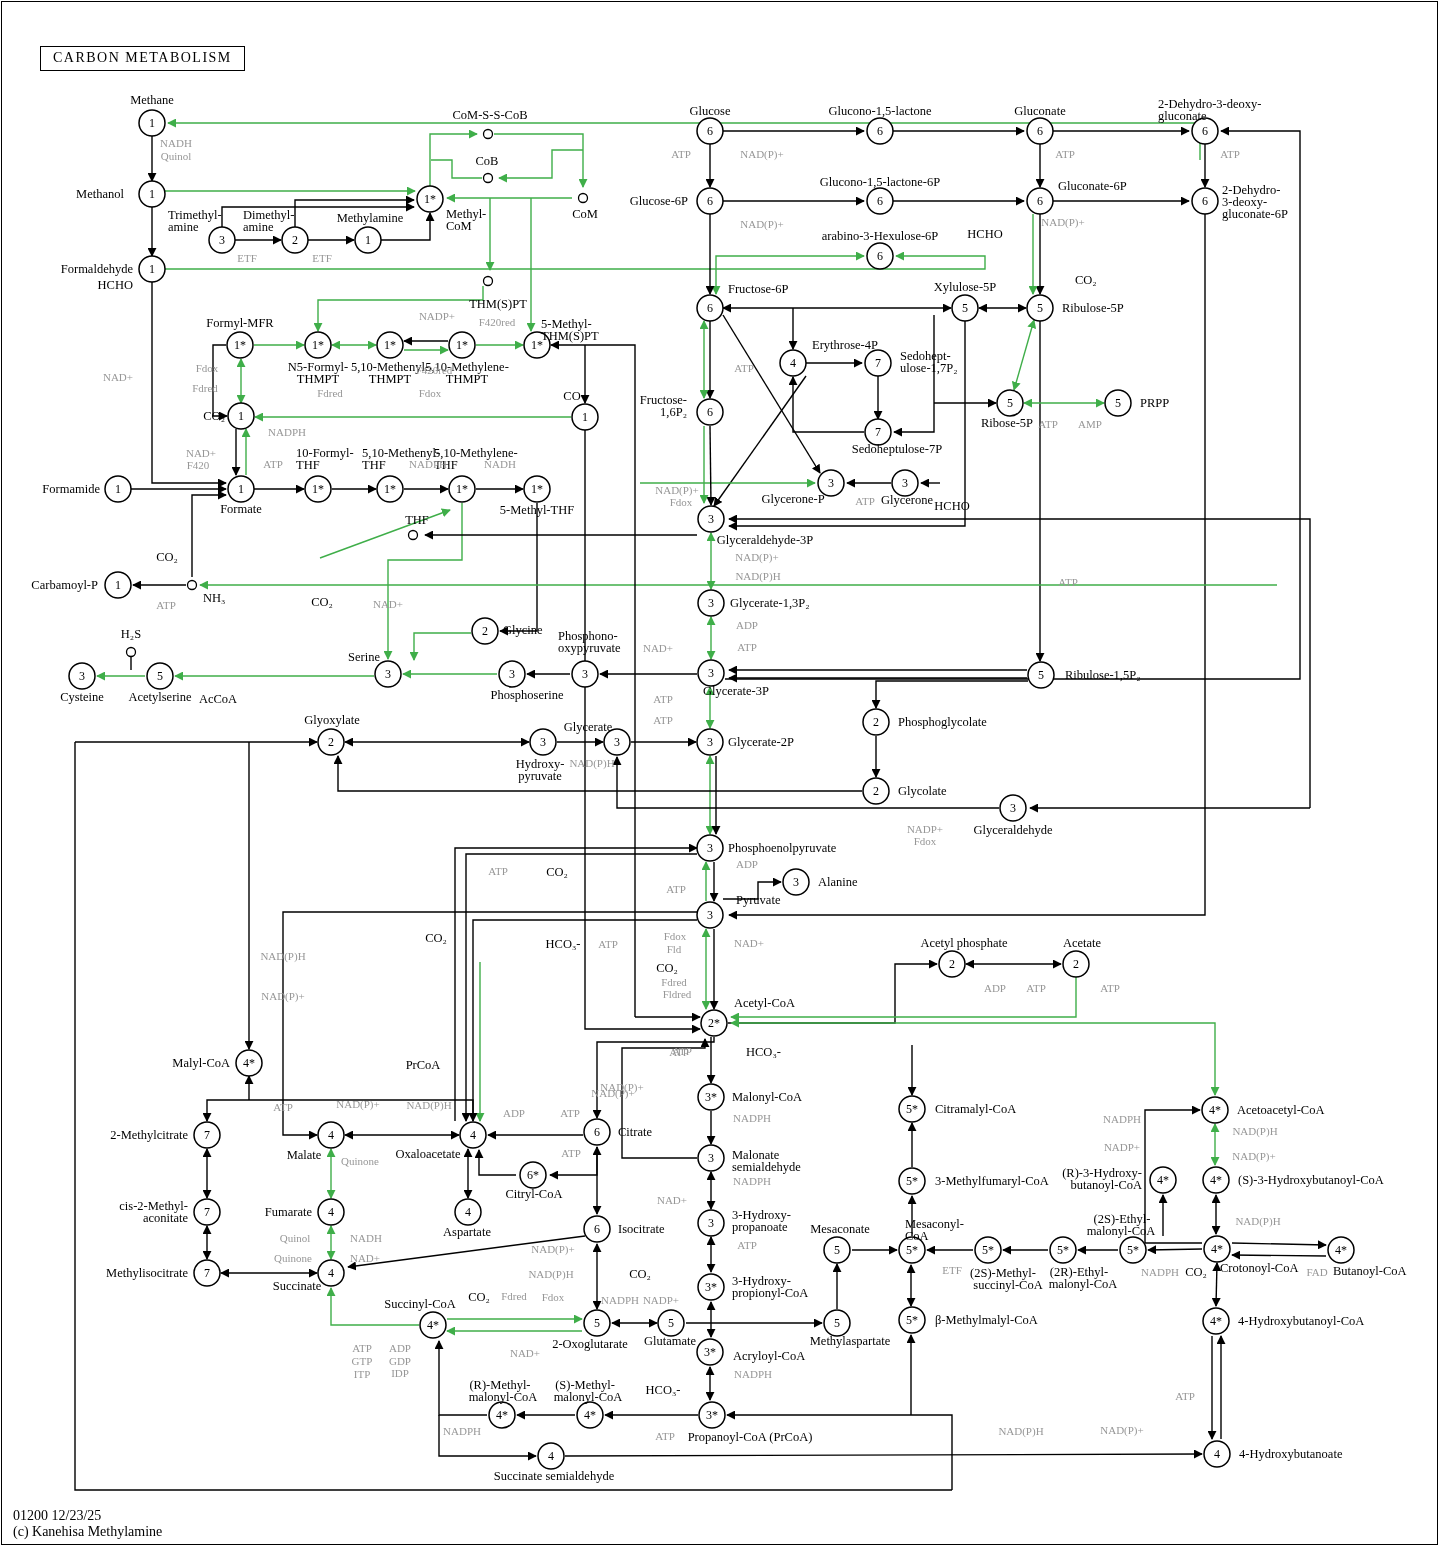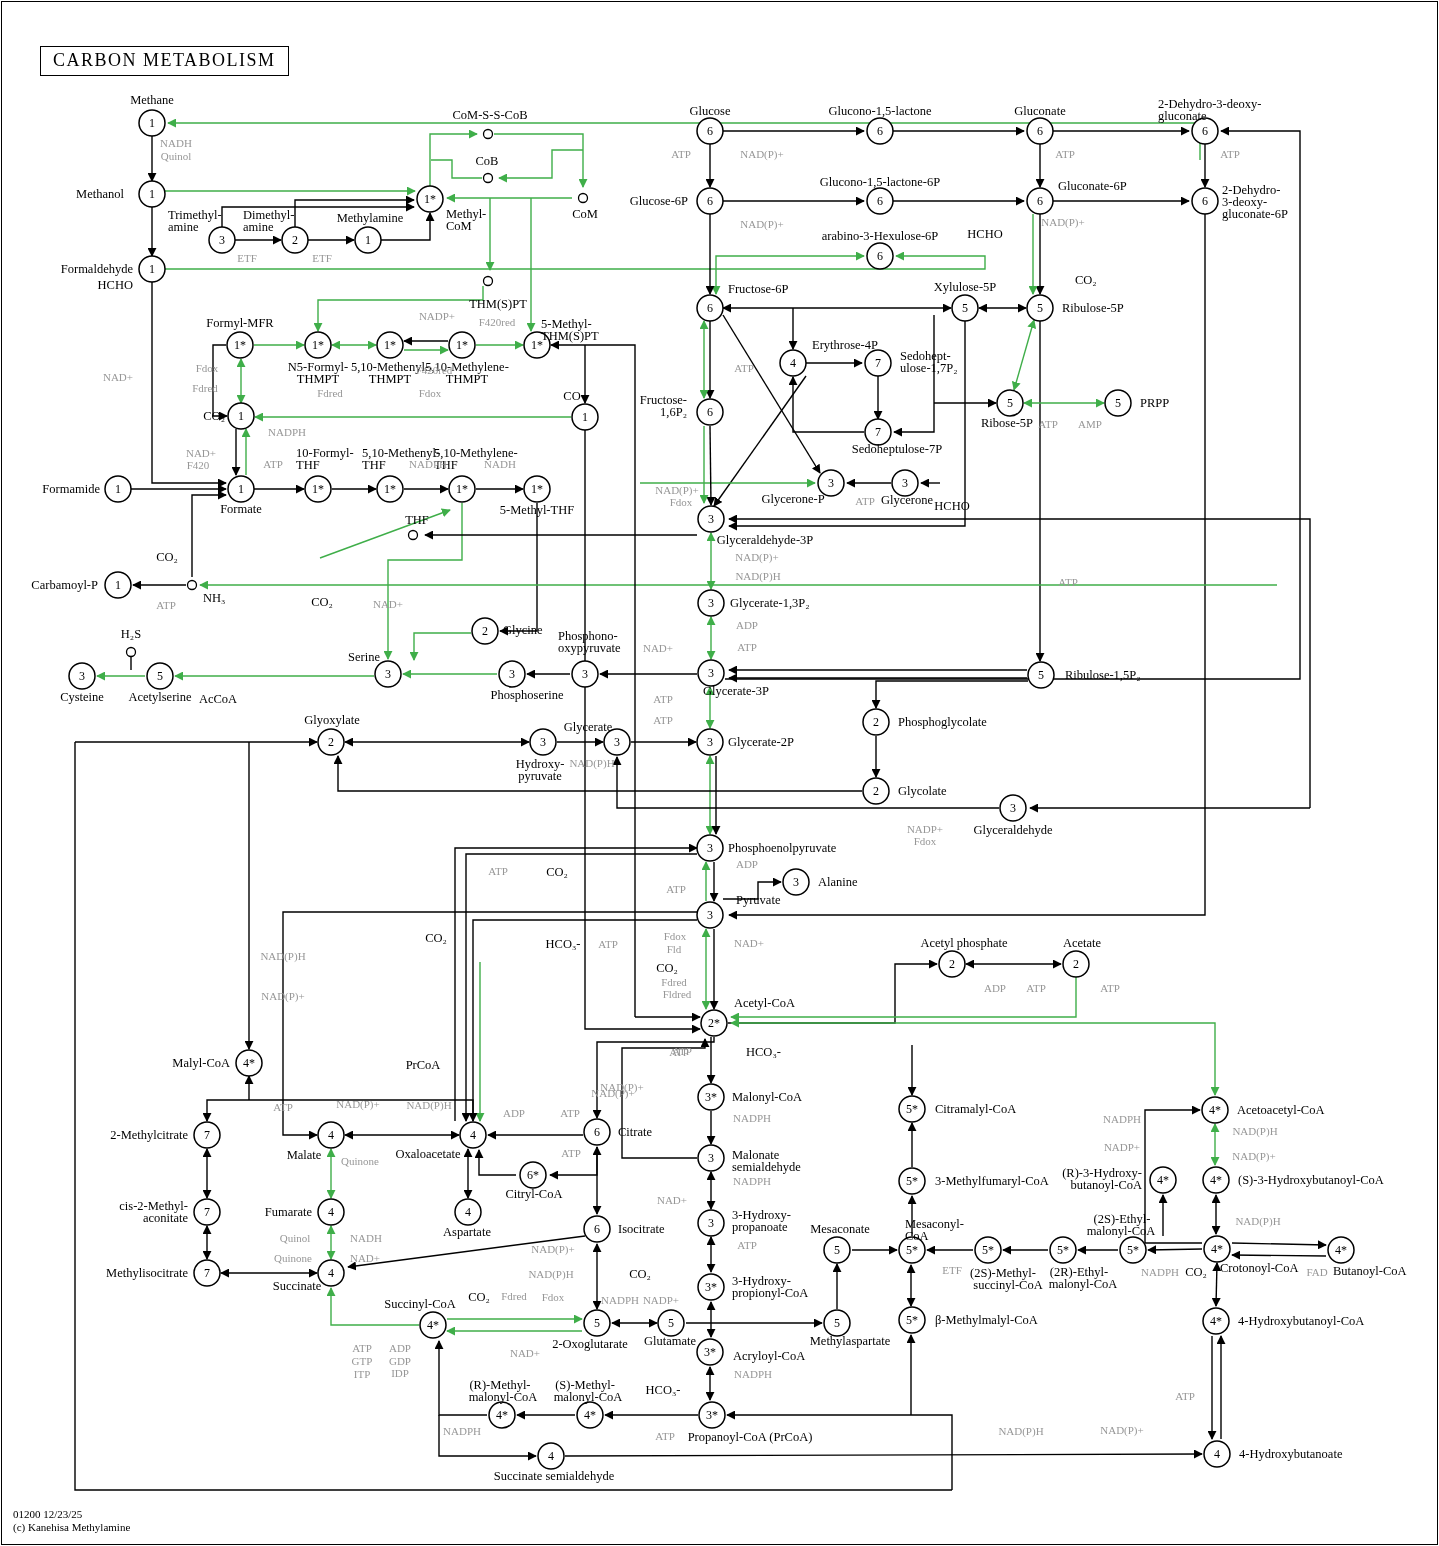--- a/index.html
+++ b/index.html
@@ -1,20 +1,20 @@
 <!DOCTYPE html>
 <html><head>
 <meta charset="utf-8">
 <style>
   html,body{margin:0;padding:0;background:#fff;}
   .canvas{position:relative;width:1439px;height:1546px;background:#fff;font-family:"Liberation Serif",serif;overflow:hidden;}
   .border{position:absolute;left:1px;top:1px;width:1435px;height:1542px;border:1.5px solid #000;pointer-events:none;}
   #map{position:absolute;left:0;top:0;}
-  .titlebox{position:absolute;left:40px;top:46px;border:1.7px solid #000;padding:3px 12px 4px 12px;font-size:18px;letter-spacing:1.5px;background:#fff;}
-  .footer{position:absolute;left:13px;top:1508px;font-size:11px;line-height:1.15;}
+  .titlebox{position:absolute;left:40px;top:46px;border:1.7px solid #000;padding:3px 12px 4px 12px;font-size:14px;letter-spacing:1.5px;background:#fff;}
+  .footer{position:absolute;left:13px;top:1508px;font-size:14px;line-height:1.15;}
   svg text{font-family:"Liberation Serif",serif;}
 </style>
 </head>
 <body>
 
 <div class="canvas">
   <svg id="map" width="1439" height="1546" viewBox="0 0 1439 1546">
     <defs>
       <marker id="mk" viewBox="0 0 10 10" refX="9" refY="5" markerWidth="9" markerHeight="9" markerUnits="userSpaceOnUse" orient="auto-start-reverse">
         <path d="M0,0 L10,5 L0,10 z" fill="#000"></path>

